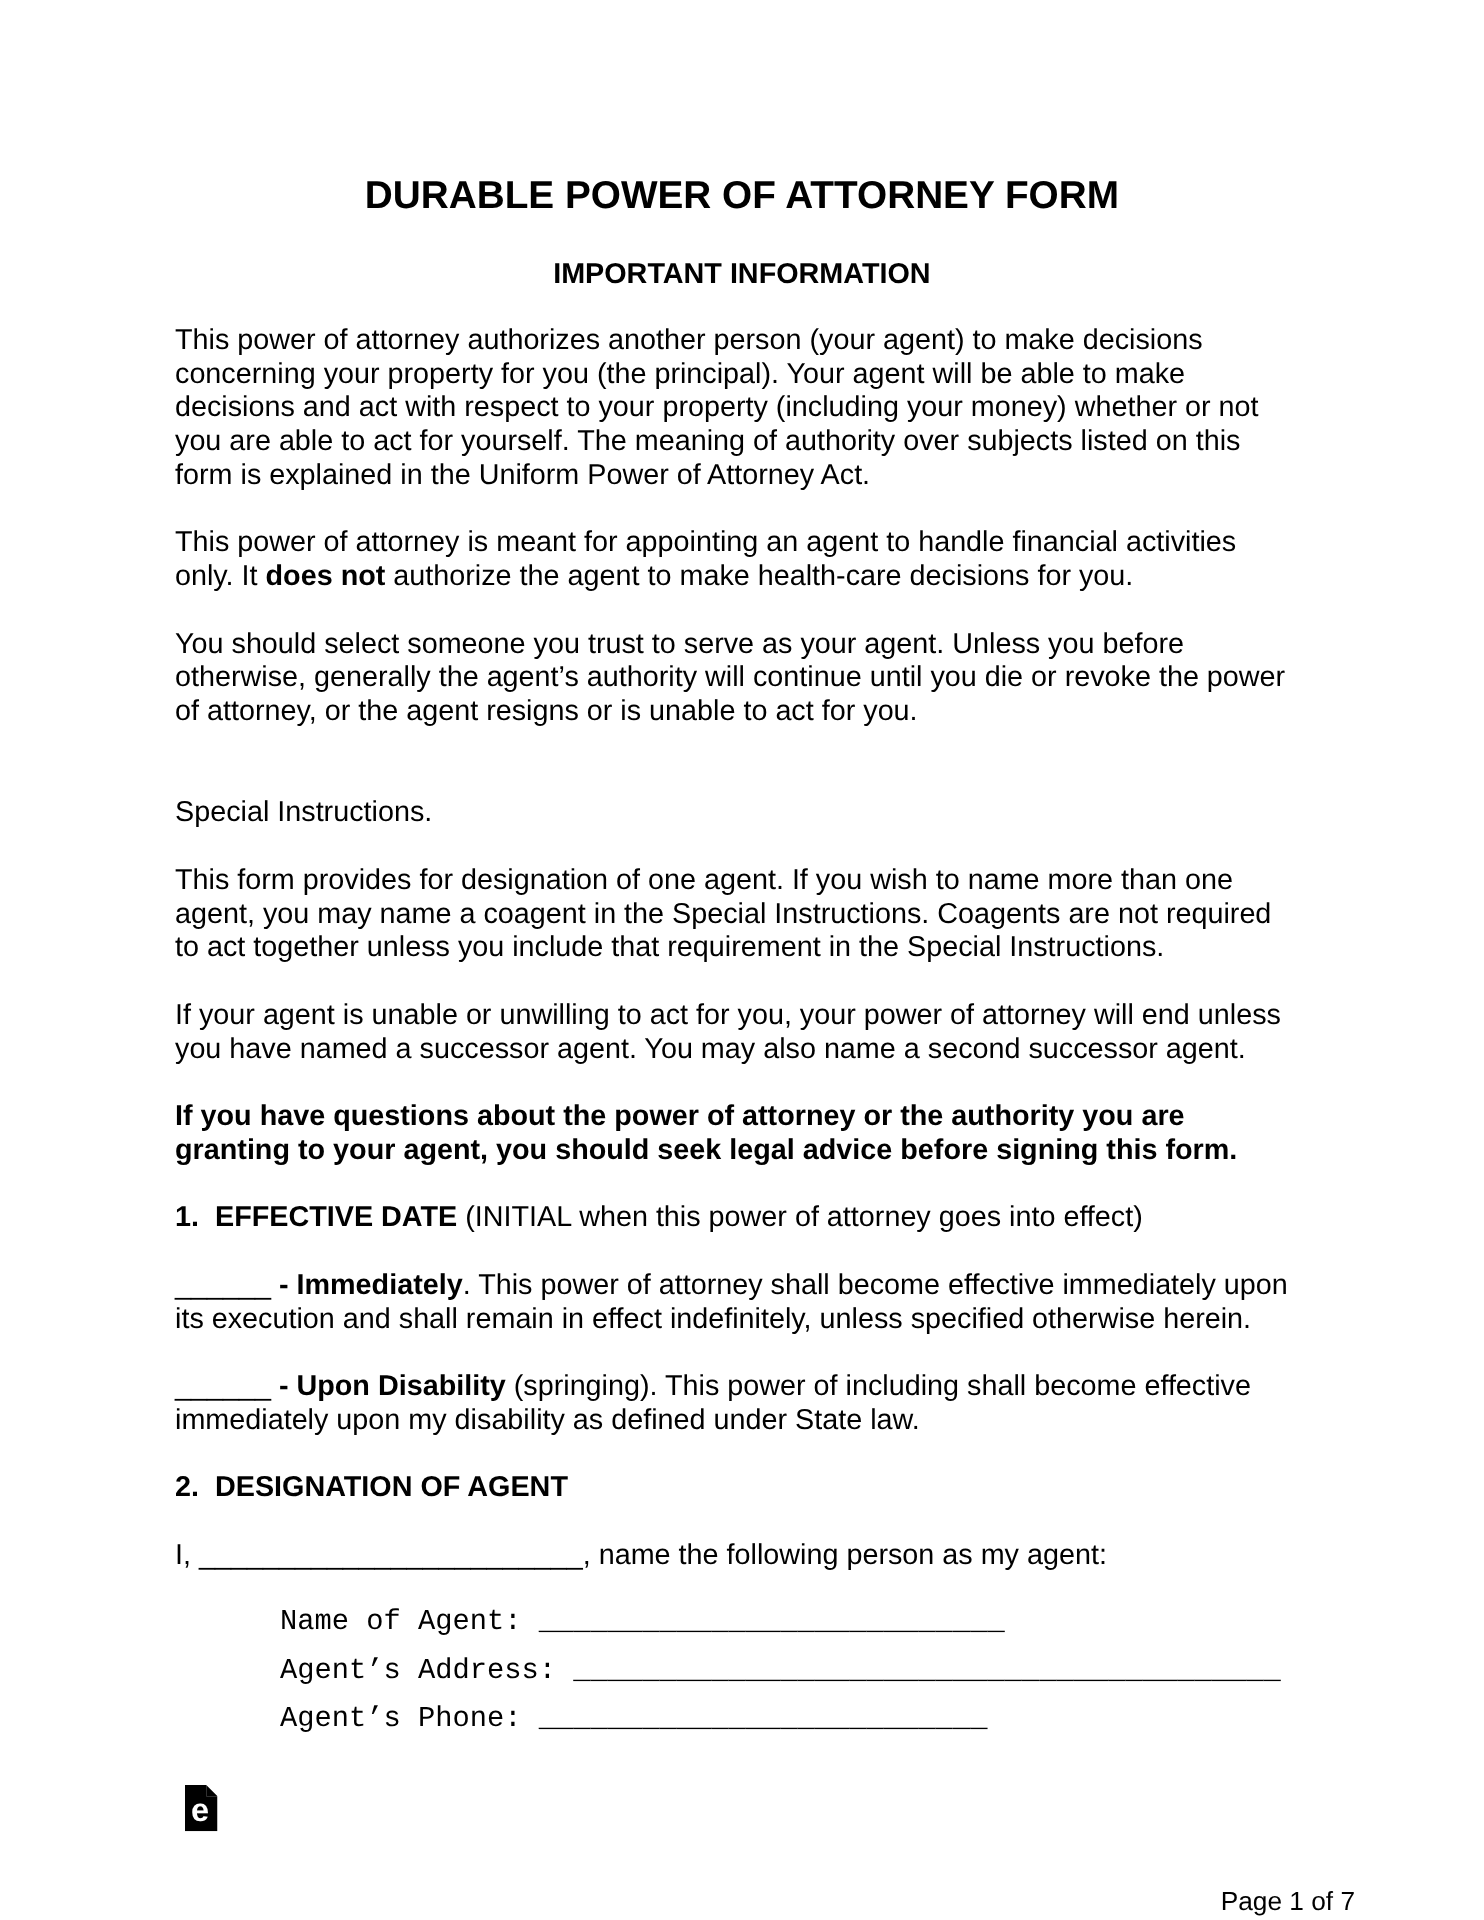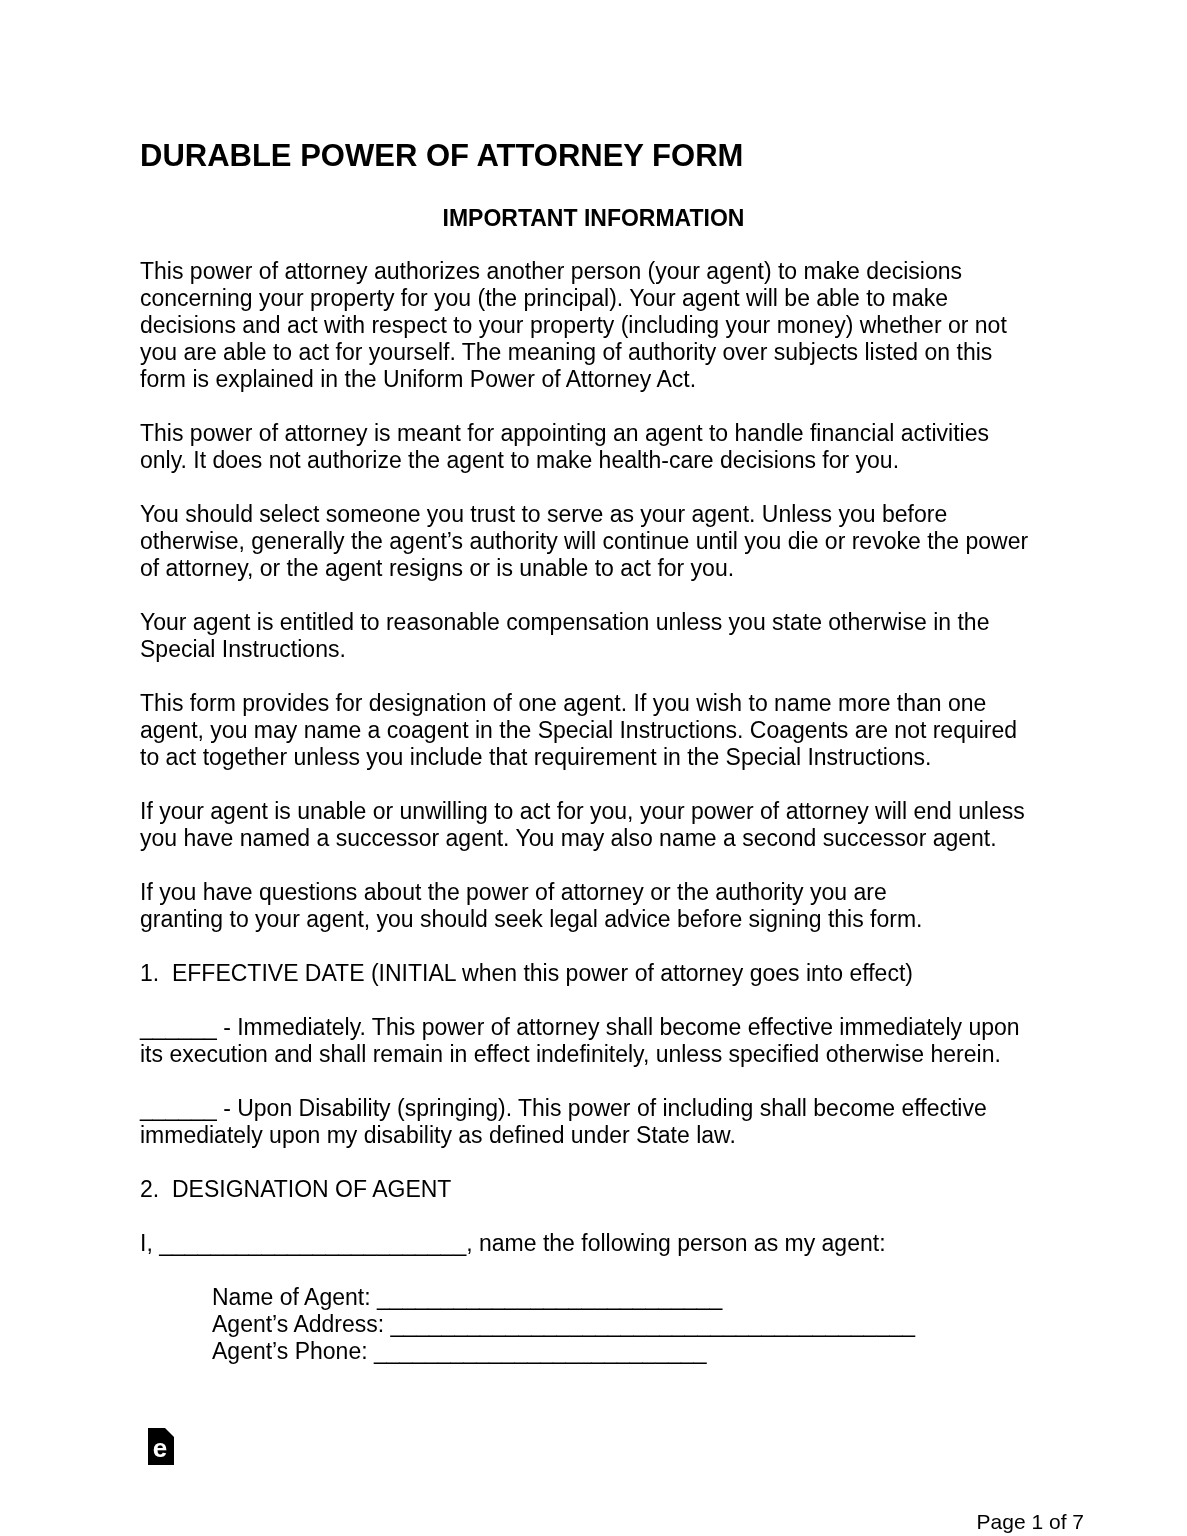--- a/index.html
+++ b/index.html
@@ -9,46 +9,46 @@
     box-sizing:border-box;
     padding:140px 140px 0 140px;
     background:#ffffff;
     font-family:"Liberation Sans", sans-serif;
     font-size:23px; line-height:27px; color:#000;
     overflow:hidden;
   }
   .doc-title {
     margin:0 0 33px 0;
     font-size:31px; line-height:32px;
-    font-weight:bold; 
+    font-weight:bold; text-align:center;
   }
   .doc-subtitle {
     margin:0 0 26px 0;
     font-size:23px; line-height:27px;
     font-weight:bold; text-align:center;
   }
   .para { margin:0 0 27px 0; }
-  .para.tight { margin:0; }
+  .para.tight { margin:12px;font-family:Liberation Mono, monospace; }
   .para.indent { padding-left:72px; }
-  .bold { font-weight:normal; }
+  .bold { font-weight:bold; }
   .logo-icon { position:absolute; left:148px; top:1428px; width:26px; height:37px; }
   .page-number { position:absolute; top:1510px; right:103px; font-size:21px; line-height:24px; }
 </style>
 </head>
 <body>
 
 <div class="page">
   <h1 class="doc-title">DURABLE POWER OF ATTORNEY FORM</h1>
   <h2 class="doc-subtitle">IMPORTANT INFORMATION</h2>
 
   <div>
       <div class="para"><span>This power of attorney authorizes another person (your agent) to make decisions</span><br><span>concerning your property for you (the principal). Your agent will be able to make</span><br><span>decisions and act with respect to your property (including your money) whether or not</span><br><span>you are able to act for yourself. The meaning of authority over subjects listed on this</span><br><span>form is explained in the Uniform Power of Attorney Act.</span></div>
       <div class="para"><span>This power of attorney is meant for appointing an agent to handle financial activities</span><br><span>only. It </span><span class="bold">does not</span><span> authorize the agent to make health-care decisions for you.</span></div>
       <div class="para"><span>You should select someone you trust to serve as your agent. Unless you before</span><br><span>otherwise, generally the agent’s authority will continue until you die or revoke the power</span><br><span>of attorney, or the agent resigns or is unable to act for you.</span></div>
-      <div class="para"><span>Your agent is entitled to reasonable compensation unless you state otherwise in the</span><br><span>Special Instructions.</span></div>
+      <div class="para"><br><span>Special Instructions.</span></div>
       <div class="para"><span>This form provides for designation of one agent. If you wish to name more than one</span><br><span>agent, you may name a coagent in the Special Instructions. Coagents are not required</span><br><span>to act together unless you include that requirement in the Special Instructions.</span></div>
       <div class="para"><span>If your agent is unable or unwilling to act for you, your power of attorney will end unless</span><br><span>you have named a successor agent. You may also name a second successor agent.</span></div>
       <div class="para"><span class="bold">If you have questions about the power of attorney or the authority you are</span><br><span class="bold">granting to your agent, you should seek legal advice before signing this form.</span></div>
       <div class="para"><span class="bold">1.&nbsp;&nbsp;EFFECTIVE DATE</span><span> (INITIAL when this power of attorney goes into effect)</span></div>
       <div class="para"><span>______</span><span> </span><span class="bold">- Immediately</span><span>. This power of attorney shall become effective immediately upon</span><br><span>its execution and shall remain in effect indefinitely, unless specified otherwise herein.</span></div>
       <div class="para"><span>______</span><span> </span><span class="bold">- Upon Disability</span><span> (springing). This power of including shall become effective</span><br><span>immediately upon my disability as defined under State law.</span></div>
       <div class="para"><span class="bold">2.&nbsp;&nbsp;DESIGNATION OF AGENT</span></div>
       <div class="para"><span>I, </span><span>________________________</span><span>, name the following person as my agent:</span></div>
       <div class="para tight indent"><span>Name of Agent: </span><span>___________________________</span></div>
       <div class="para tight indent"><span>Agent’s Address: </span><span>_________________________________________</span></div>

